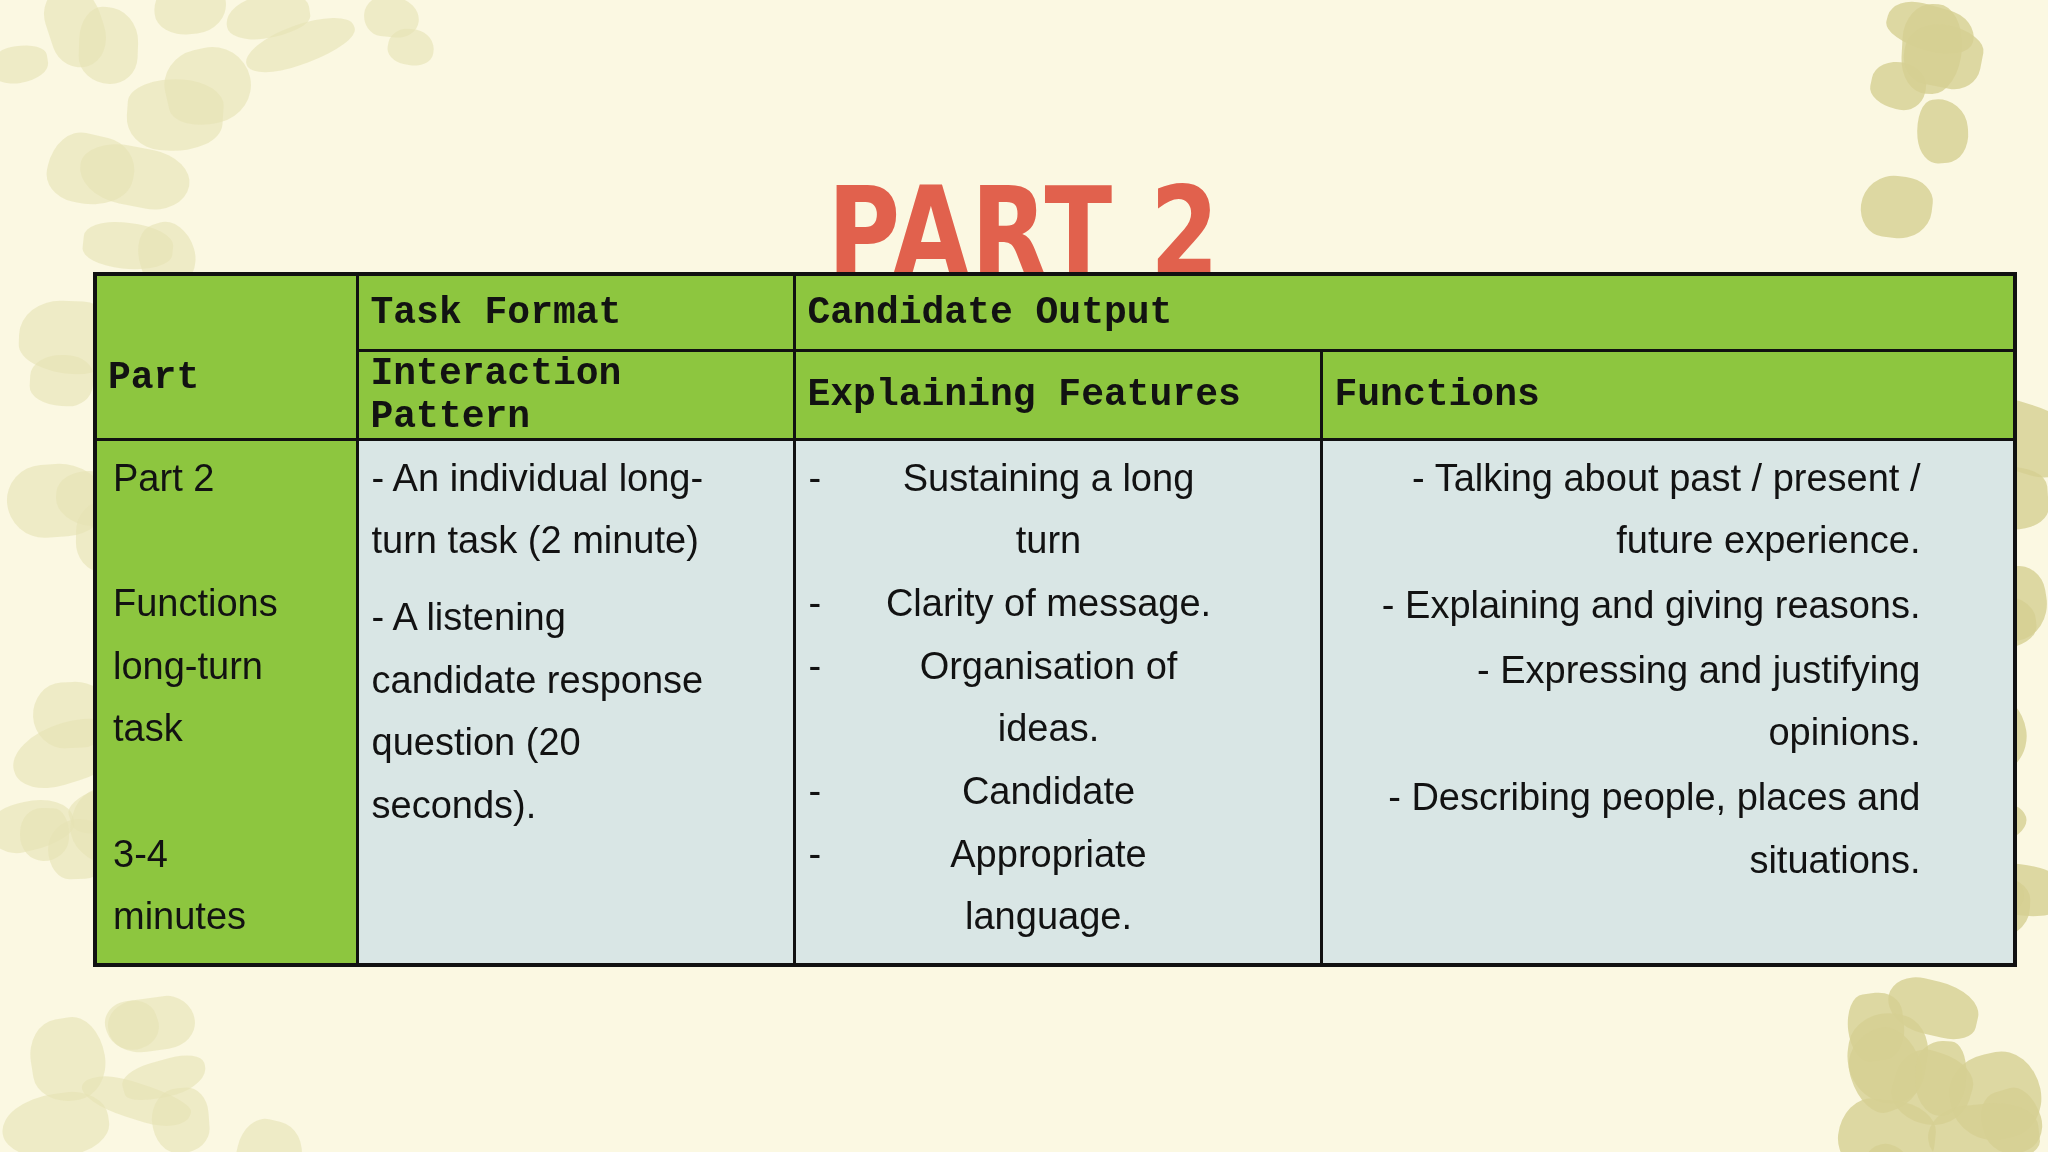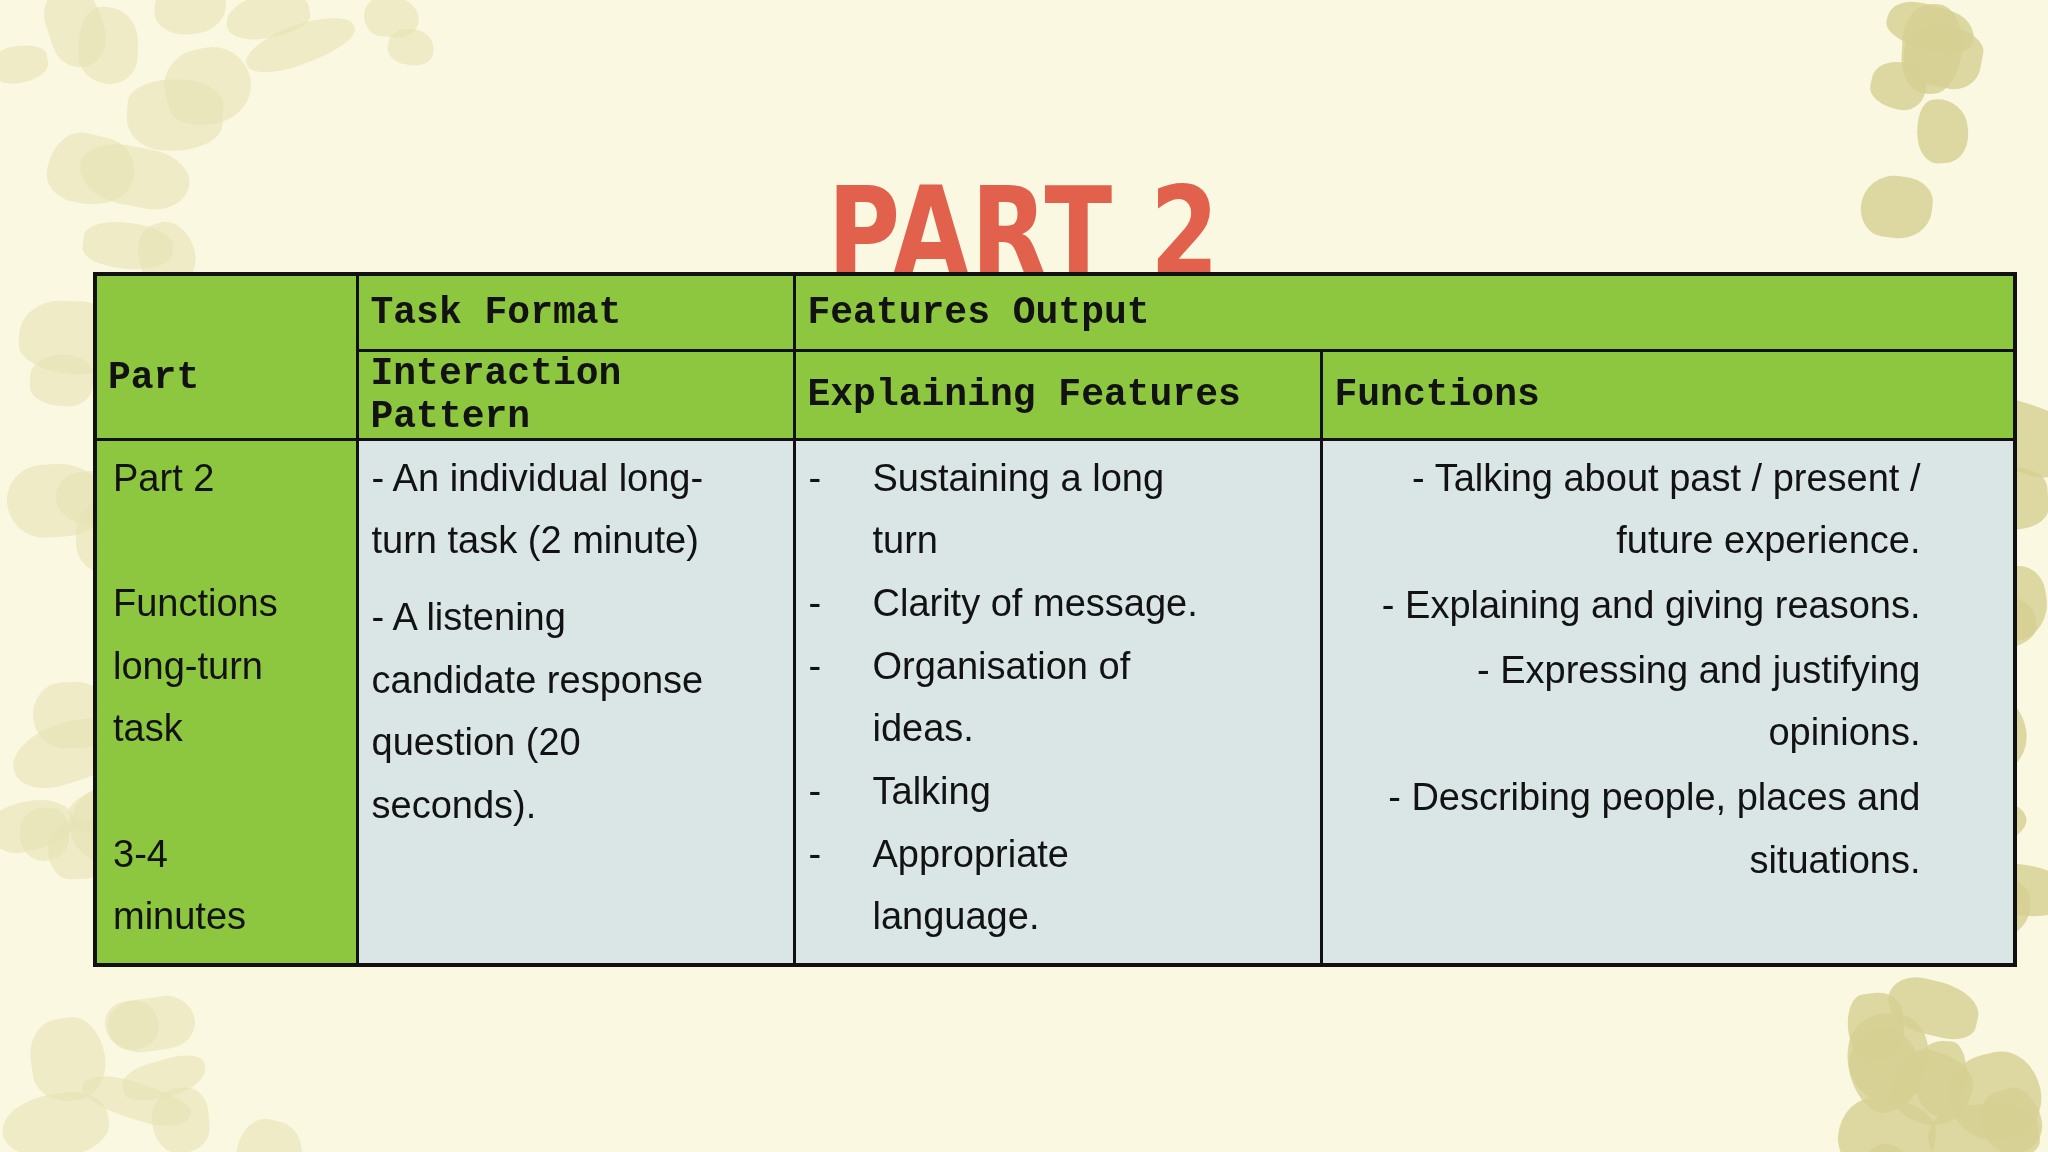--- a/index.html
+++ b/index.html
@@ -72,21 +72,21 @@
   }
   td.part-cell { background: var(--header-bg, #8dc63f); padding-left: 16px; }
   .part-lines { max-width: 192px; }
   .pline { min-height: 62px; }
 
   .cell-ip .para { max-width: 362px; margin: 0 0 14px 0; }
   .cell-fn .para { max-width: 585px; margin: 0 0 2px 0; text-align: right; }
 
   .df-item { display: grid; grid-template-columns: 64px 1fr; }
   .df-bullet { }
-  .df-text { max-width: 352px; }
+  .df-text { max-width: 352px; text-align: center; }
 </style>
 </head>
 <body>
 
 <div class="slide">
   <div class="pattern" id="pat-left">
       <div class="pebble l" style="left: 119px; top: 769px; width: 90px; height: 58px; border-radius: 39% 48% 42% 51% / 57% 47% 41% 57%; transform: rotate(10deg);"></div>
       <div class="pebble l" style="left: 69px; top: 789px; width: 68px; height: 43px; border-radius: 50% 35% 47% 56% / 36% 50% 36% 42%; transform: rotate(-18deg);"></div>
       <div class="pebble l" style="left: 79px; top: 7px; width: 59px; height: 77px; border-radius: 39% 56% 47% 55% / 43% 46% 36% 36%; transform: rotate(2deg);"></div>
       <div class="pebble l" style="left: 83px; top: 223px; width: 90px; height: 46px; border-radius: 43% 53% 56% 48% / 40% 42% 42% 37%; transform: rotate(6deg);"></div>
@@ -169,21 +169,21 @@
     <colgroup>
         <col class="c1">
         <col class="c2">
         <col class="c3">
         <col class="c4">
       </colgroup>
     <tbody>
       <tr class="r1">
         <th rowspan="2" class="part-h">Part</th>
         <th>Task Format</th>
-        <th colspan="2">Features Output</th>
+        <th colspan="2">Candidate Output</th>
       </tr>
       <tr class="r2">
         <th>Interaction Pattern</th>
         <th>Explaining Features</th>
         <th>Functions</th>
       </tr>
       <tr>
         <td class="part-cell">
           <div class="part-lines">
 
@@ -219,21 +219,21 @@
                 <span class="df-text">Clarity of message.</span>
               </div>
 
               <div class="df-item">
                 <span class="df-bullet">-</span>
                 <span class="df-text">Organisation of ideas.</span>
               </div>
 
               <div class="df-item">
                 <span class="df-bullet">-</span>
-                <span class="df-text">Talking</span>
+                <span class="df-text">Candidate</span>
               </div>
 
               <div class="df-item">
                 <span class="df-bullet">-</span>
                 <span class="df-text">Appropriate language.</span>
               </div>
             </div>
         </td>
         <td class="cell-fn">
           <div>

